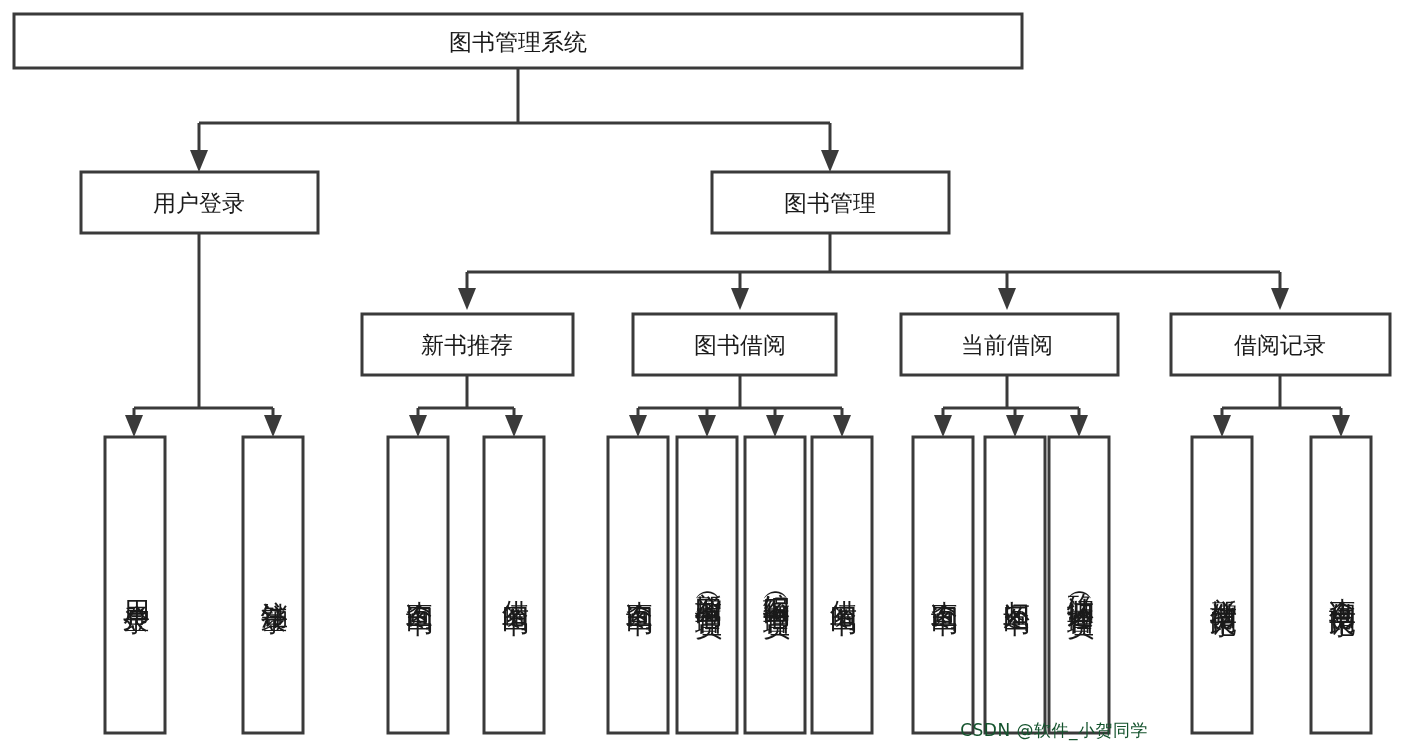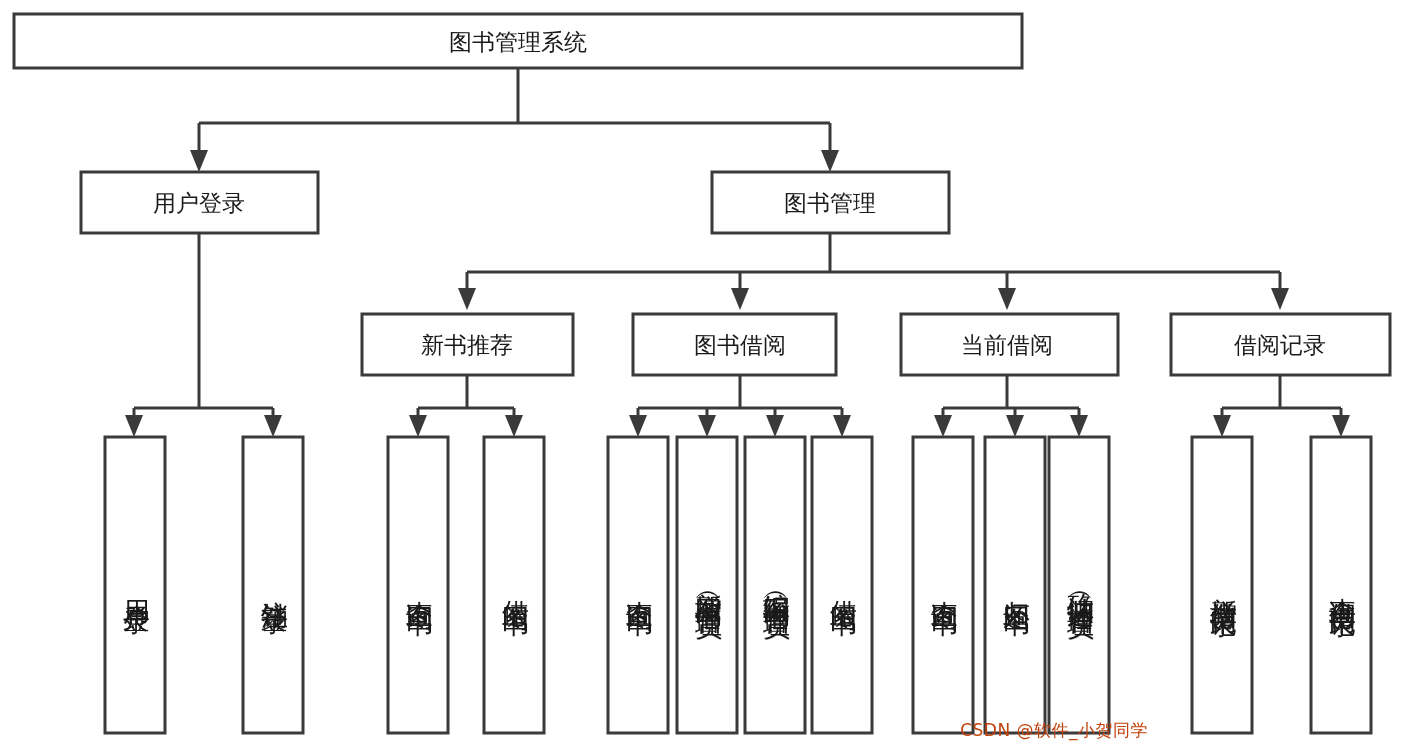--- a/index.html
+++ b/index.html
@@ -56,21 +56,21 @@
   .arrow-head {
     fill: #3a3a3a;
     stroke: none;
   }
   .watermark {
     position: absolute;
     right: 8px;
     bottom: 5px;
     font-family: "DejaVu Sans", "Liberation Sans", sans-serif;
     font-size: 17px;
-    color: #c2410c;
+    color: #14532d;
     white-space: nowrap;
     user-select: none;
     letter-spacing: 0.5px;
   }
 </style>
 </head>
 <body>
 
 <div id="diagram-root">
 

